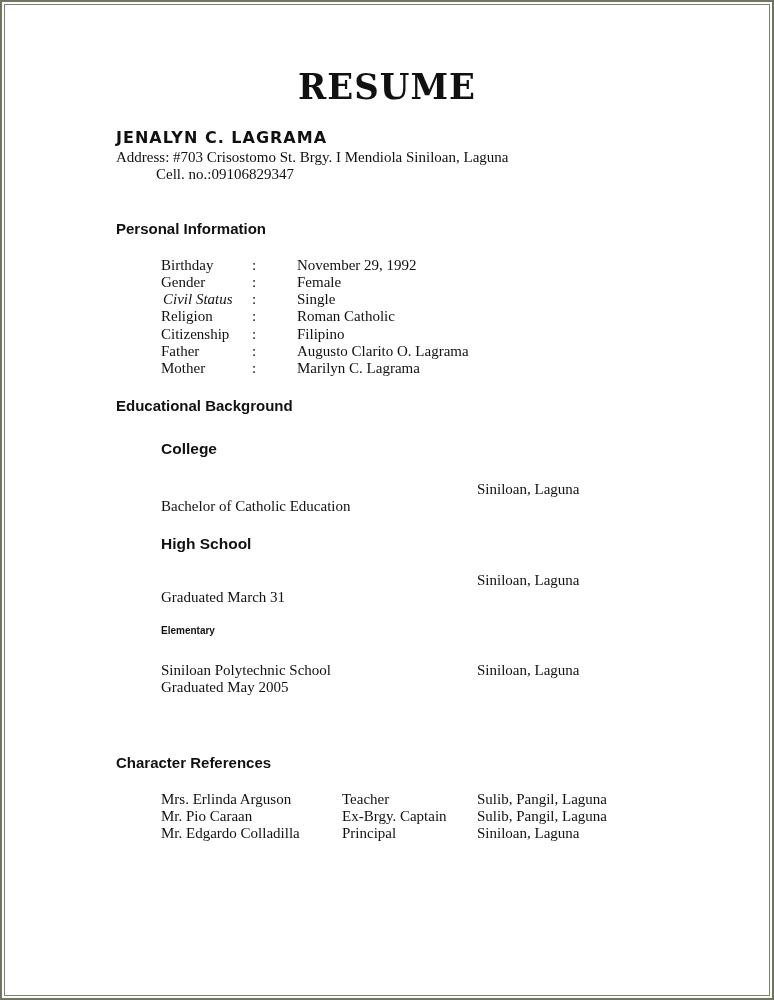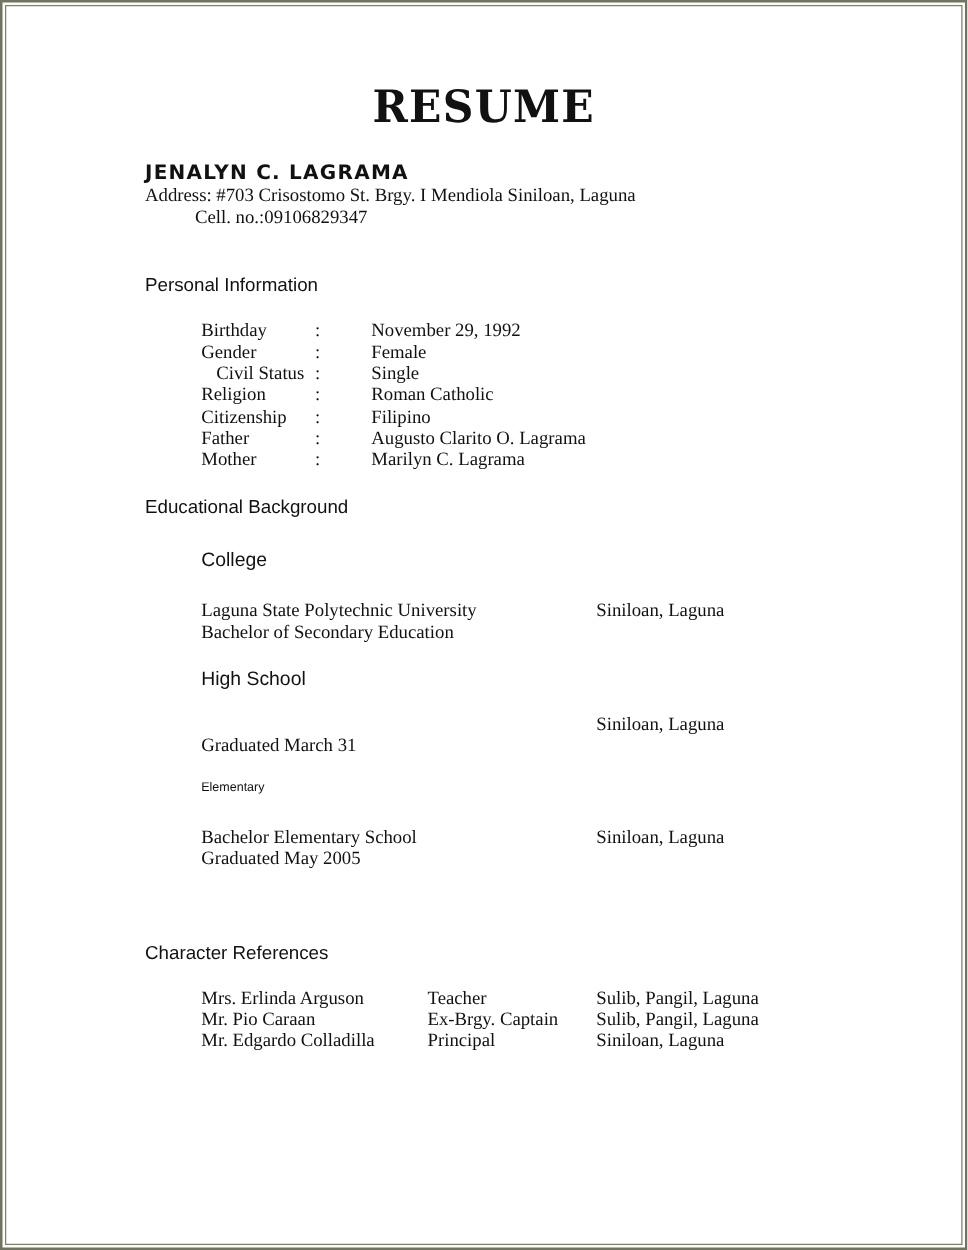--- a/index.html
+++ b/index.html
@@ -27,21 +27,21 @@
     font-family: "DejaVu Serif", serif; font-weight: 900;
     font-size: 34px; letter-spacing: 1px; transform: scaleY(1.05);
   }
   .name {
     left: 116px; top: 128px;
     font-family: "DejaVu Sans", sans-serif; font-weight: 900;
     font-size: 16px; letter-spacing: 1px;
   }
   .serif { font-family: "Liberation Serif", serif; font-size: 15px; }
   .heading {
-    font-family: "Liberation Sans", sans-serif; font-weight: normal;
+    font-family: "Liberation Sans", sans-serif; font-weight: bold;
     font-size: 15px;
   }
   .row { position: absolute; left: 0; width: 646px; height: 18px; }
   .cell { position: absolute; white-space: nowrap; font-family: "Liberation Serif", serif; font-size: 15px; }
 </style>
 </head>
 <body>
 
 <div class="frame-outer"></div>
 <div class="frame-inner"></div>
@@ -59,21 +59,21 @@
     <span class="cell" style="left:161px;">Birthday</span>
     <span class="cell" style="left:252px;">:</span>
     <span class="cell" style="left:297px;">November 29, 1992</span>
   </div>
   <div class="row" style="top:274px;padding-left:28px;">
     <span class="cell" style="left:161px;">Gender</span>
     <span class="cell" style="left:252px;">:</span>
     <span class="cell" style="left:297px;">Female</span>
   </div>
   <div class="row" style="top:291px;">
-    <span class="cell" style="left:173px;">Civil Status</span>
+    <span class="cell" style="left:163px;font-style:italic;">Civil Status</span>
     <span class="cell" style="left:252px;">:</span>
     <span class="cell" style="left:297px;">Single</span>
   </div>
   <div class="row" style="top:308px;">
     <span class="cell" style="left:161px;">Religion</span>
     <span class="cell" style="left:252px;">:</span>
     <span class="cell" style="left:297px;">Roman Catholic</span>
   </div>
   <div class="row" style="top:326px;">
     <span class="cell" style="left:161px;">Citizenship</span>
@@ -89,34 +89,33 @@
     <span class="cell" style="left:161px;">Mother</span>
     <span class="cell" style="left:252px;">:</span>
     <span class="cell" style="left:297px;">Marilyn C. Lagrama</span>
   </div>
 </div>
 
 <div class="abs heading" style="left:116px; top:397px;">Educational Background</div>
 
 <div class="abs heading" style="left:161px; top:440px; font-size:15.5px;">College</div>
 <div class="row" style="top:481px;">
-  <span class="cell" style="left:161px;">Laguna State Polytechnic University</span>
   <span class="cell" style="left:477px;">Siniloan, Laguna</span>
 </div>
-<div class="abs serif" style="left:161px; top:498px;">Bachelor of Secondary Education</div>
+<div class="abs serif" style="left:161px; top:498px;">Bachelor of Catholic Education</div>
 
 <div class="abs heading" style="left:161px; top:535px; font-size:15.5px;">High School</div>
 <div class="row" style="top:572px;">
   <span class="cell" style="left:477px;">Siniloan, Laguna</span>
 </div>
 <div class="abs serif" style="left:161px; top:589px;">Graduated March 31</div>
 
 <div class="abs heading" style="left:161px; top:625px; font-size:10px;">Elementary</div>
 <div class="row" style="top:662px;">
-  <span class="cell" style="left:161px;">Bachelor Elementary School</span>
+  <span class="cell" style="left:161px;">Siniloan Polytechnic School</span>
   <span class="cell" style="left:477px;">Siniloan, Laguna</span>
 </div>
 <div class="abs serif" style="left:161px; top:679px;">Graduated May 2005</div>
 
 <div class="abs heading" style="left:116px; top:754px;">Character References</div>
 
 <div>
   <div class="row" style="top:791px;">
     <span class="cell" style="left:161px;">Mrs. Erlinda Arguson</span>
     <span class="cell" style="left:342px;">Teacher</span>

